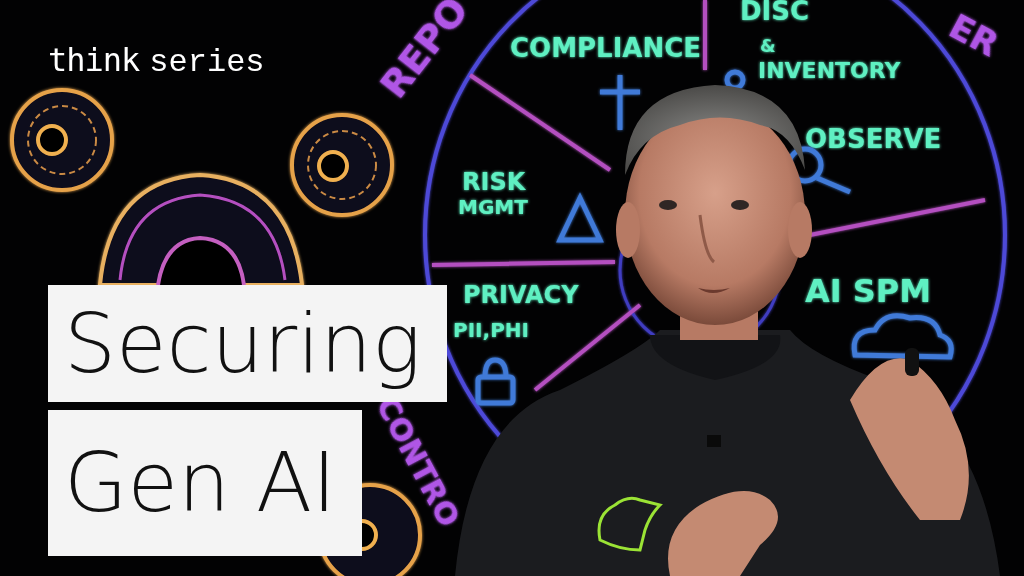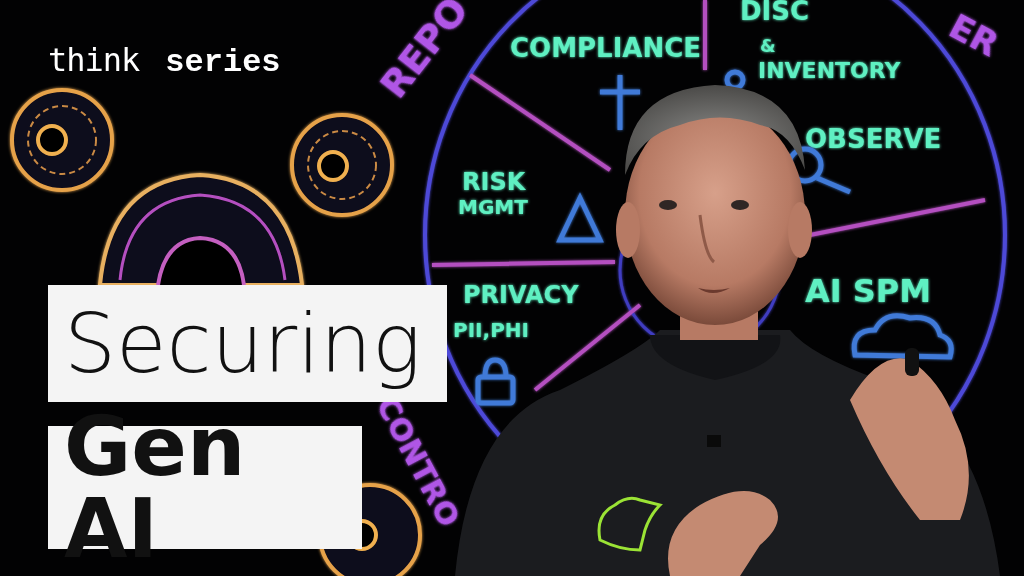--- a/index.html
+++ b/index.html
@@ -1,24 +1,24 @@
 <!DOCTYPE html>
 <html><head>
 <meta charset="utf-8">
 <style>
   html, body { margin: 0; padding: 0; background: #000; }
   body { width: 1024px; height: 576px; overflow: hidden; position: relative; font-family: "DejaVu Sans", sans-serif; }
   .stage { position: absolute; inset: 0; background: #020203; overflow: hidden; }
   .board { position: absolute; inset: 0; }
   .brand { position: absolute; left: 48px; top: 44px; color: #fff; font-size: 32px; line-height: 1; white-space: nowrap; }
   .brand .bold { font-family: "DejaVu Sans Mono", monospace; font-weight: normal; letter-spacing: -1px; }
-  .brand .light { font-family: "Liberation Mono", monospace; font-weight: bold; margin-left: 26px; letter-spacing: 0px; }
+  .brand .light { font-family: "Liberation Mono", monospace; font-weight: normal; margin-left: 10px; letter-spacing: 0px; }
   .title-box { position: absolute; left: 48px; background: #f4f4f4; color: #111; font-family: "DejaVu Sans", sans-serif; font-weight: 300; font-size: 82px; line-height: 1; padding: 0 14px 0 16px; box-sizing: border-box; display: flex; align-items: center; letter-spacing: 0px; }
   .title-1 { top: 285px; width: 399px; height: 117px; }
-  .title-2 { top: 426px; width: 314px; height: 123px; font-weight: bold; }
+  .title-2 { top: 410px; width: 314px; height: 146px; }
   .glow-green { fill: #5ff0c2; font-family: "DejaVu Sans", sans-serif; font-weight: bold; filter: url(#glow); }
   .glow-purple { fill: #b057e6; font-family: "DejaVu Sans", sans-serif; font-weight: bold; filter: url(#glow); }
 </style>
 </head>
 <body>
 
 <div class="stage">
 
   <svg class="board" width="1024" height="576" viewBox="0 0 1024 576">
     <defs>

